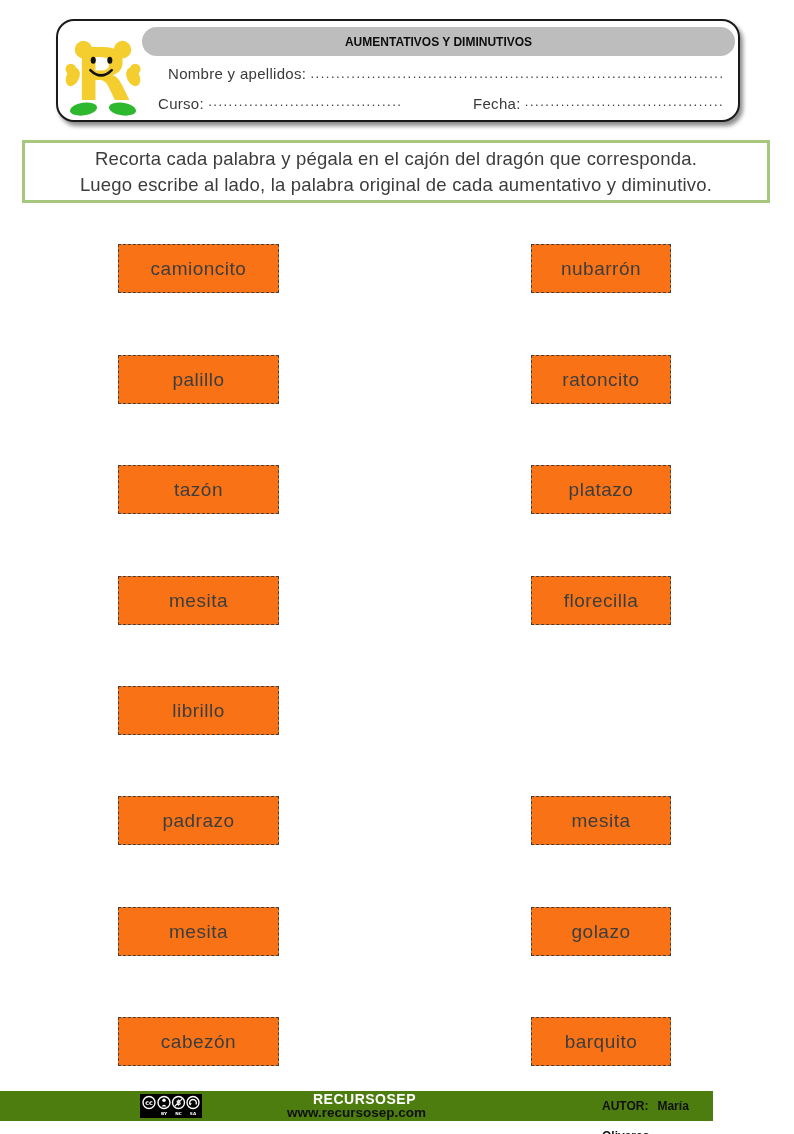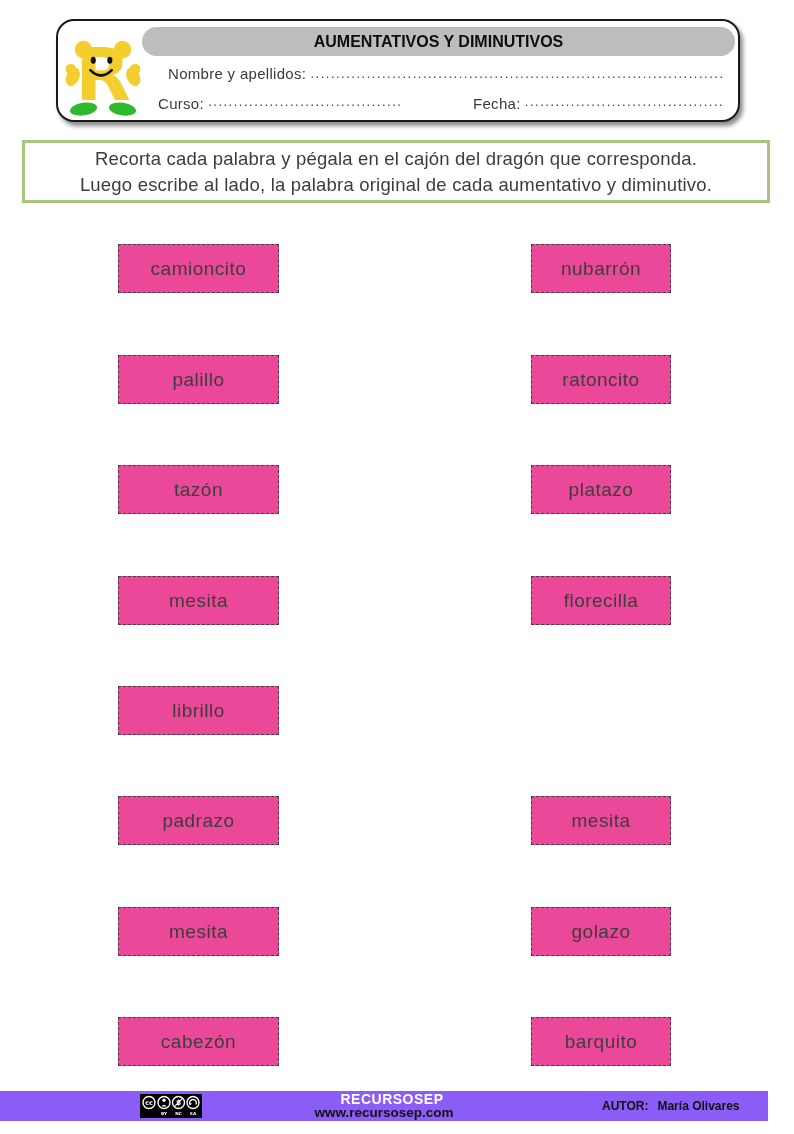--- a/index.html
+++ b/index.html
@@ -16,21 +16,21 @@
     border:2.5px solid #1a1a1a; border-radius:18px; background:#fff;
     box-shadow:3px 4px 4px rgba(0,0,0,0.45);
   }
   .mascot { position:absolute; left:6px; top:8px; width:78px; height:88px; }
   .title-pill {
     position:absolute; left:84px; top:6px; right:3px; height:29px;
     background:#bdbdbd; border-radius:15px;
     display:flex; align-items:center; justify-content:center;
   }
   .title-pill span {
-    font-size:16px; font-weight:bold; color:#0d0d0d; letter-spacing:0px;
+    font-size:12px; font-weight:bold; color:#0d0d0d; letter-spacing:0px;
   }
   .field-row {
     position:absolute; display:flex; align-items:baseline;
     font-size:15px; color:#3a3a3a; white-space:nowrap; overflow:hidden;
   }
   .row-name  { left:110px; top:44px;  right:14px; }
   .row-cf    { left:100px; top:74px; right:14px; }
   .field-label { flex:0 0 auto; letter-spacing:0.3px; }
   .dots { flex:1 1 auto; overflow:hidden; letter-spacing:1.5px; color:#3a3a3a;
           font-size:13px; position:relative; top:-1px; }
@@ -45,32 +45,32 @@
   }
   .instruction-box p {
     font-size:18.5px; color:#3c3c3c; line-height:26px; text-align:center;
     letter-spacing:0.2px;
   }
 
   
   .card {
     position:absolute; height:49px; border:1.4px dashed #3f3f3f;
     display:flex; align-items:center; justify-content:center;
-    background:#ec4899;
+    background:#f97316;
   }
   .card span { font-size:19px; color:#3d3d3d; letter-spacing:0.5px; }
   .col-left  { left:118px; width:161px; }
   .col-right { left:515px; width:140px;margin-left:16px; }
   .r1 { top:244px; } .r2 { top:355px; } .r3 { top:465px; } .r4 { top:576px; }
   .r5 { top:686px; } .r6 { top:796px; } .r7 { top:907px; } .r8 { top:1017px; }
 
   
   .footer-bar {
-    position:absolute; left:0; top:1091px; width:768px; height:30px;
-    background:#8b5cf6;
+    position:absolute; left:0; top:1091px; width:713px; height:30px;
+    background:#4d7c0f;
   }
   .cc-badge { position:absolute; left:140px; top:3px; width:62px; height:24px; }
   .footer-center {
     position:absolute; left:0; top:1px; width:100%;
     text-align:center; line-height:14px;
   }
   .footer-site { font-size:14px; font-weight:bold; color:#ffffff; letter-spacing:0.5px;margin-left:16px; }
   .footer-url  { font-size:13.5px; font-weight:bold; color:#111111; }
   .footer-author {
     position:absolute; left:602px; top:0; height:30px; line-height:30px;

